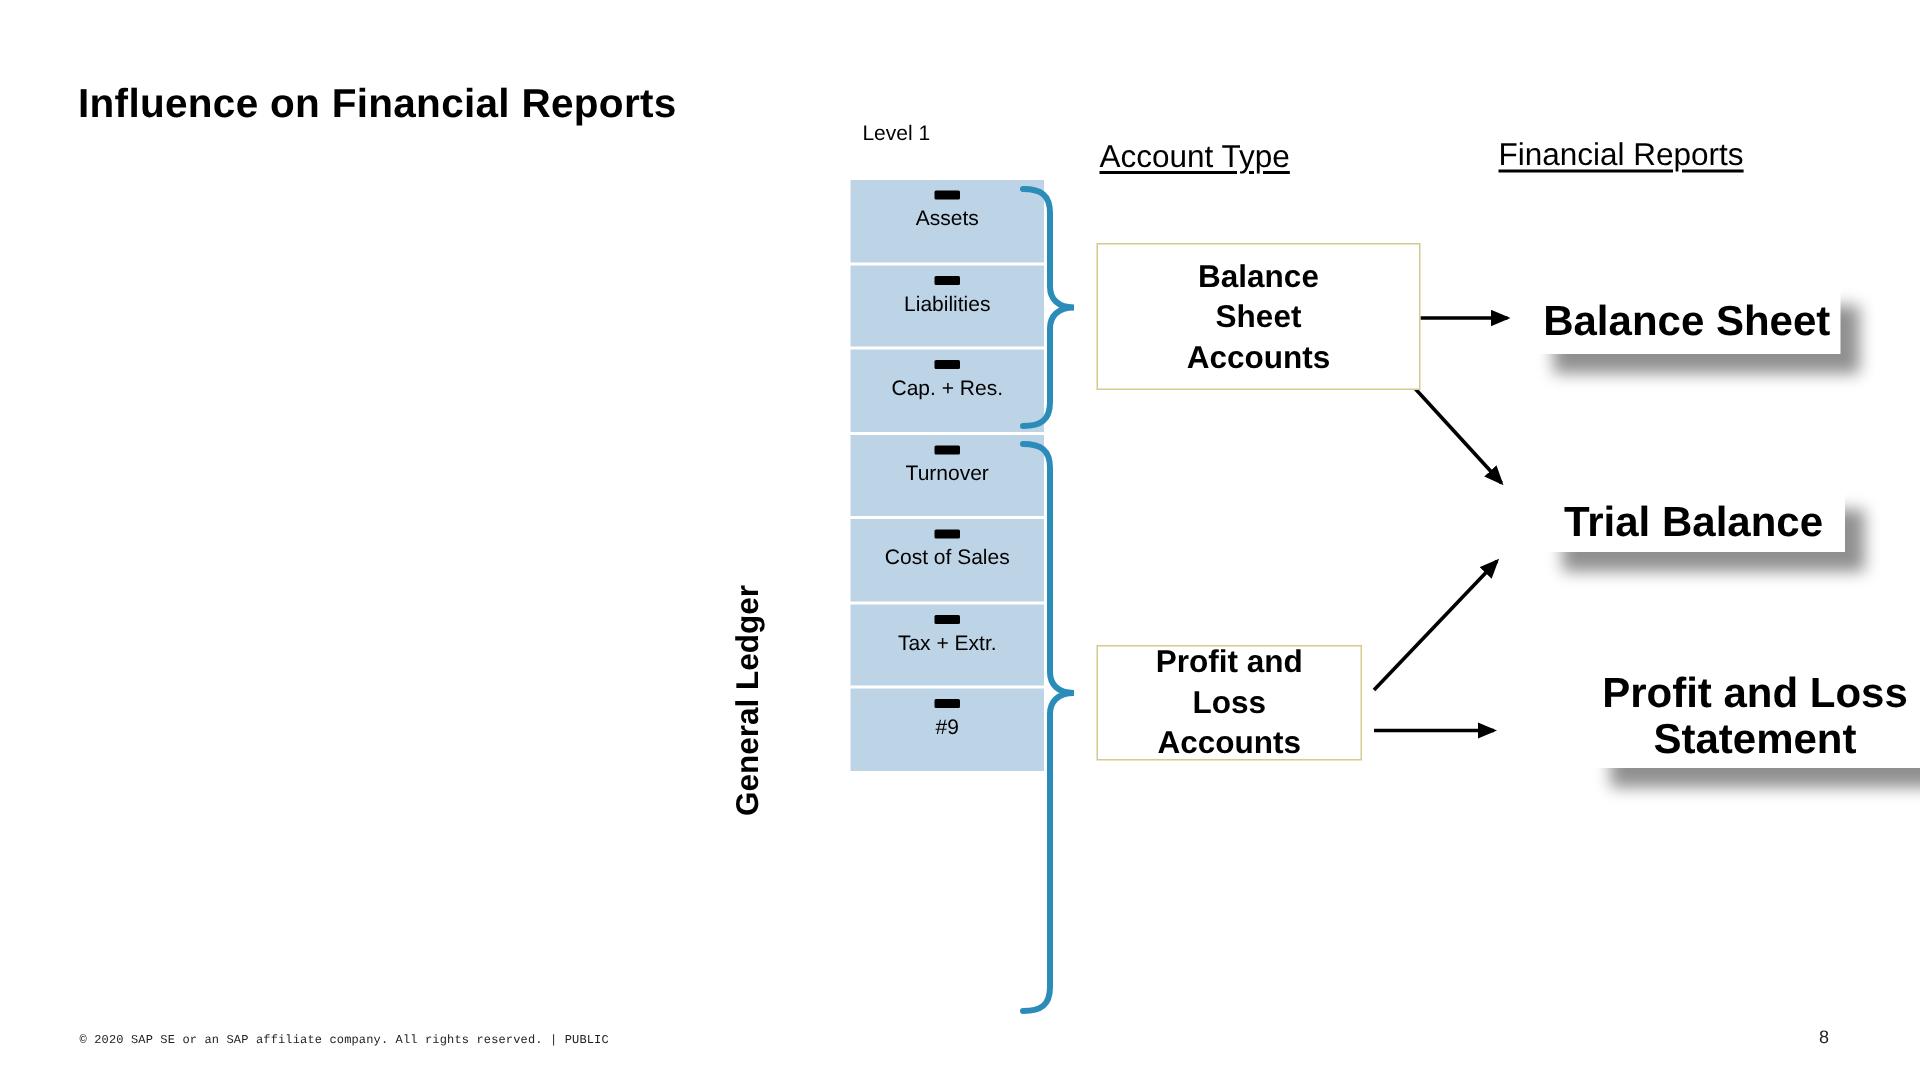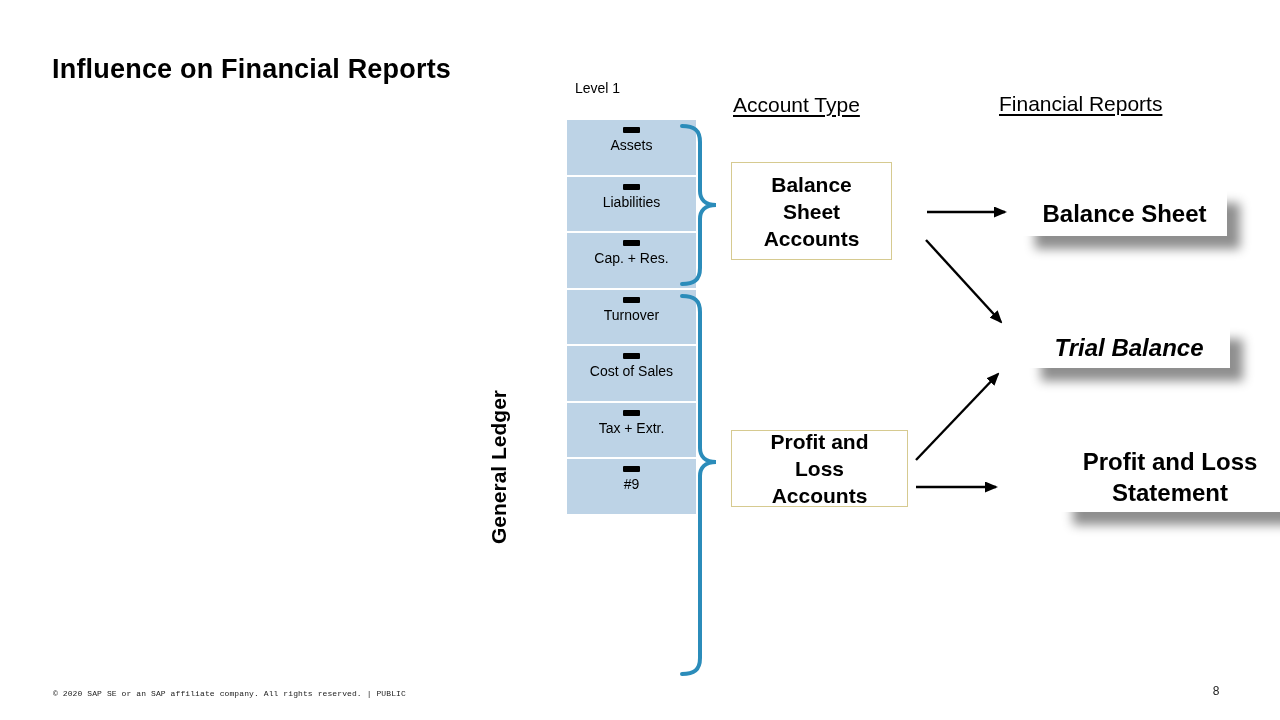--- a/index.html
+++ b/index.html
@@ -37,30 +37,30 @@
     font-size:21px;color:#000;text-decoration:underline;text-underline-offset:3px;white-space:nowrap;
   }
   .col-header.account-type{left:733px;top:93px;}
   .col-header.financial-reports{left:999px;top:92px;}
 
   .account-box{
     box-sizing:border-box;border:1.5px solid var(--account_border);background:#fff;
     display:flex;align-items:center;justify-content:center;text-align:center;
     font-size:21px;font-weight:bold;line-height:27px;white-space:pre-line;
   }
-  .account-box.bs{left:731px;top:162px;width:161px;height:98px;}
+  .account-box.bs{left:731px;top:162px;width:216px;height:98px;}
   .account-box.pl{left:731px;top:430px;width:177px;height:77px;}
 
   .report-box{
     background:#fff;display:flex;align-items:center;justify-content:center;text-align:center;
-    font-size:24px;font-weight:bold;white-space:pre-line;line-height:31px;
+    font-size:28px;font-weight:bold;white-space:pre-line;line-height:31px;
     box-shadow:13px 13px 10px var(--shadow);
   }
   .report-box.balance-sheet{left:1022px;top:190px;width:205px;height:46px;}
-  .report-box.trial-balance{left:1028px;top:326px;width:202px;height:42px;font-style:italic;}
+  .report-box.trial-balance{left:1028px;top:326px;width:202px;height:42px;}
   .report-box.pl-statement{left:1060px;top:442px;width:220px;height:70px;}
 
   .overlay-svg{left:0;top:0;width:1280px;height:720px;pointer-events:none;}
   .brace{stroke:var(--brace);stroke-width:4;fill:none;stroke-linecap:round;}
   .arrow{stroke:#000;stroke-width:2.4;fill:none;}
 
   .footer-note{left:53px;top:689px;font-size:8px;color:#222;letter-spacing:0.1px;font-family:Liberation Mono, monospace;}
   .page-number{left:1204px;top:684px;width:24px;text-align:center;font-size:12px;color:#222;}
 </style>
 </head>

